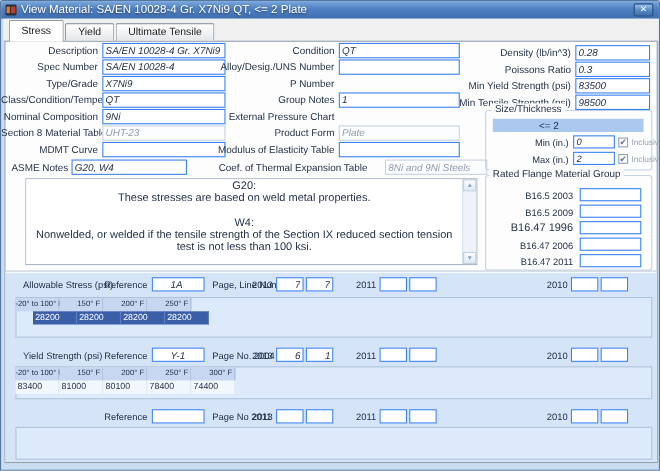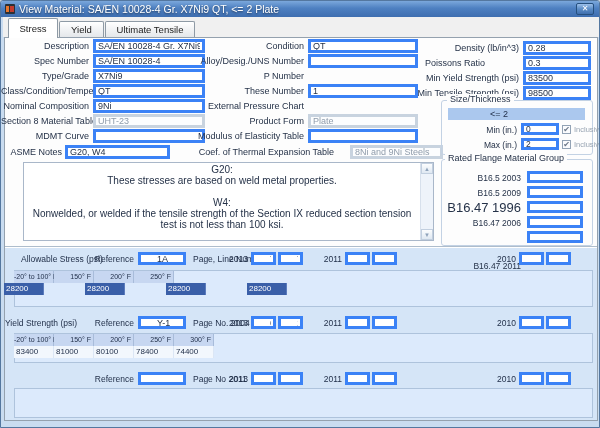--- a/index.html
+++ b/index.html
@@ -32,22 +32,22 @@
   .lower { position:absolute; left:4px; top:247px; width:592px; height:172px; background:#d5e5f7; }
   .divline { position:absolute; left:4px; top:245px; width:592px; height:2px; border-top:1px solid #aebdcc; border-bottom:1px solid #ffffff; }
   .tab {
     position:absolute; border:1px solid #8e9aa5; border-bottom:none; border-radius:2px 2px 0 0;
     background:linear-gradient(#ffffff,#e4e7ea); font-size:9.5px; color:#222;
     text-align:center; cursor:pointer; white-space:nowrap;
   }
   .tab.sel { background:#fff; }
   .lb { position:absolute; font-size:9px; color:#253248; text-align:right; white-space:nowrap; line-height:14px; }
   .in {
-    position:absolute; height:14px; border:3px solid #3b82f6; background:#fff;
-    font-family:inherit; font-size:9px; color:#253248; padding:0 2px; outline:none;
+    position:absolute; height:14px; border:1px solid #3b82f6; background:#fff;
+    font-family:inherit; font-size:9px; color:#253248; padding:0 2px; outline:none;font-style:italic;
   }
   .in.ds { color:#8f9cab; border-color:#c8d3df; background:#fcfdfe; }
   .in.yr { height:13px;padding-left:16px; }
   .grp { position:absolute; border:1px solid #c3d2e4; border-radius:3px; }
   .grptitle { position:absolute; font-size:9px; color:#253248; background:#fdfdfd; padding:0 3px; white-space:nowrap; }
   .selitem {
     position:absolute; left:447px; top:107px; width:137px; height:12px;
     background:#abc8ee; font-size:9px; color:#1d2b45; padding-left:42px; line-height:12px; cursor:pointer;
   }
   .cb {
@@ -124,31 +124,31 @@
   <div class="lb" style="left:0;top:144px;width:61px;">ASME Notes</div>
   <input class="in" style="left: 64px; top: 144px; width: 105px;" value="G20, W4">
   <div class="lb" style="left:180px;top:144px;width:153px;">Coef. of Thermal Expansion Table</div>
   <input class="in ds" style="left: 337px; top: 144px; width: 93px; margin-left: 12px;" value="8Ni and 9Ni Steels">
 
   <div class="lb" style="left:160px;top:38px;width:143px;">Condition</div>
   <input class="in" style="left: 307px; top: 38px; width: 110px;" value="QT">
   <div class="lb" style="left:160px;top:53px;width:143px;">Alloy/Desig./UNS Number</div>
   <input class="in" style="left: 307px; top: 53px; width: 110px;" value="">
   <div class="lb" style="left:160px;top:68px;width:143px;">P Number</div>
-  <div class="lb" style="left:160px;top:83px;width:143px;">These Number</div>
+  <div class="lb" style="left:160px;top:83px;width:143px;">Group Notes</div>
   <input class="in" style="left: 307px; top: 83px; width: 110px;" value="1">
   <div class="lb" style="left:160px;top:98px;width:143px;">External Pressure Chart</div>
   <div class="lb" style="left:160px;top:113px;width:143px;">Product Form</div>
   <input class="in ds" style="left: 307px; top: 113px; width: 110px;" value="Plate">
   <div class="lb" style="left:160px;top:128px;width:143px;">Modulus of Elasticity Table</div>
   <input class="in" style="left: 307px; top: 128px; width: 110px;" value="">
 
   <div class="lb" style="left:390px;top:40px;width:128px;">Density  (lb/in^3)</div>
   <input class="in" style="left: 522px; top: 40px; width: 68px;" value="0.28">
-  <div class="lb" style="left:390px;top:55px;width:128px;text-align:center;">Poissons Ratio</div>
+  <div class="lb" style="left:390px;top:55px;width:128px;">Poissons Ratio</div>
   <input class="in" style="left: 522px; top: 55px; width: 68px;" value="0.3">
   <div class="lb" style="left:390px;top:70px;width:128px;">Min Yield Strength  (psi)</div>
   <input class="in" style="left: 522px; top: 70px; width: 68px;" value="83500">
   <div class="lb" style="left:390px;top:85px;width:128px;">Min Tensile Strength  (psi)</div>
   <input class="in" style="left: 522px; top: 85px; width: 68px;" value="98500">
 
   <div class="grp" style="left:440px;top:99px;width:152px;height:55px;"></div>
   <div class="grptitle" style="left:446px;top:93px;">Size/Thickness</div>
   <div class="selitem">&lt;= 2</div>
   <div class="lb" style="left:460px;top:122px;width:56px;font-size:8.5px;">Min  (in.)</div>
@@ -159,25 +159,25 @@
   <input class="in" style="left: 520px; top: 137px; width: 38px; height: 12px; font-size: 8.5px;" value="2">
   <span class="cb" style="left:561px;top:139px;"><span>✔</span></span>
   <div class="cbl" style="left:573px;top:138px;">Inclusive</div>
 
   <div class="grp" style="left:440px;top:158px;width:152px;height:87px;"></div>
   <div class="grptitle" style="left:444px;top:152px;">Rated Flange Material Group</div>
   <div class="lb" style="left:440px;top:170px;width:80px;font-size:8.5px;">B16.5 2003</div>
   <input class="in" style="left: 526px; top: 170px; width: 56px; height: 12px;" value="">
   <div class="lb" style="left:440px;top:185px;width:80px;font-size:8.5px;">B16.5 2009</div>
   <input class="in" style="left: 526px; top: 185px; width: 56px; height: 12px;" value="">
-  <div class="lb" style="left:440px;top:200px;width:80px;font-size:13px;">B16.47 1996</div>
+  <div class="lb" style="left:440px;top:200px;width:80px;font-size:10px;">B16.47 1996</div>
   <input class="in" style="left: 526px; top: 200px; width: 56px; height: 12px;" value="">
   <div class="lb" style="left:440px;top:215px;width:80px;font-size:8.5px;">B16.47 2006</div>
   <input class="in" style="left: 526px; top: 215px; width: 56px; height: 12px;" value="">
-  <div class="lb" style="left:440px;top:230px;width:80px;font-size:8.5px;margin-top:28px;">B16.47 2011</div>
+  <div class="lb" style="left:440px;top:230px;width:80px;font-size:8.5px;">B16.47 2011</div>
   <input class="in" style="left: 526px; top: 230px; width: 56px; height: 12px;" value="">
 
   <div class="notes">
     <textarea class="ta" style="">G20:
 These stresses are based on weld metal properties.
 
 W4:
 Nonwelded, or welded if the tensile strength of the Section IX reduced section tension test is not less than 100 ksi.</textarea>
     <div class="sbar">
       <div class="sarr" style="top:0;">▲</div>
@@ -199,28 +199,28 @@
   <input class="in yr" style="left: 518px; top: 251px; width: 25px;" value="">
   <input class="in yr" style="left: 545px; top: 251px; width: 25px;" value="">
 
   <div class="tblbox" style="top:269px;height:37px;"></div>
   <div class="trow" style="left:13px;top:270px;">
     <div class="th">-20° to 100° F</div>
     <div class="th">150° F</div>
     <div class="th">200° F</div>
     <div class="th">250° F</div>
   </div>
-  <div class="trow sel-row" style="left:3px;top:282px;gap:41px;">
-    <div class="td">28200</div>
-    <div class="td">28200</div>
-    <div class="td">28200</div>
-    <div class="td">28200</div>
-  </div>
-
-  <div class="lt" style="left:4px;top:316px;">Yield Strength  (psi)</div>
+  <div class="trow sel-row" style="left:29px;top:282px;">
+    <div class="td">28200</div>
+    <div class="td">28200</div>
+    <div class="td">28200</div>
+    <div class="td">28200</div>
+  </div>
+
+  <div class="lt" style="left:20px;top:316px;">Yield Strength  (psi)</div>
   <div class="lt" style="left:83px;top:316px;width:50px;text-align:right;">Reference</div>
   <input class="in yr" style="left: 137px; top: 315px; width: 48px;" value="Y-1">
   <div class="lt" style="left:192px;top:316px;">Page No. 2004</div>
   <div class="lt" style="left:197px;top:316px;width:50px;text-align:right;">2013</div>
   <input class="in yr" style="left: 250px; top: 315px; width: 25px;" value="634">
   <input class="in yr" style="left: 277px; top: 315px; width: 25px;" value="12">
   <div class="lt" style="left:291px;top:316px;width:50px;text-align:right;">2011</div>
   <input class="in yr" style="left: 344px; top: 315px; width: 25px;" value="">
   <input class="in yr" style="left: 371px; top: 315px; width: 25px;" value="">
   <div class="lt" style="left:465px;top:316px;width:50px;text-align:right;">2010</div>

